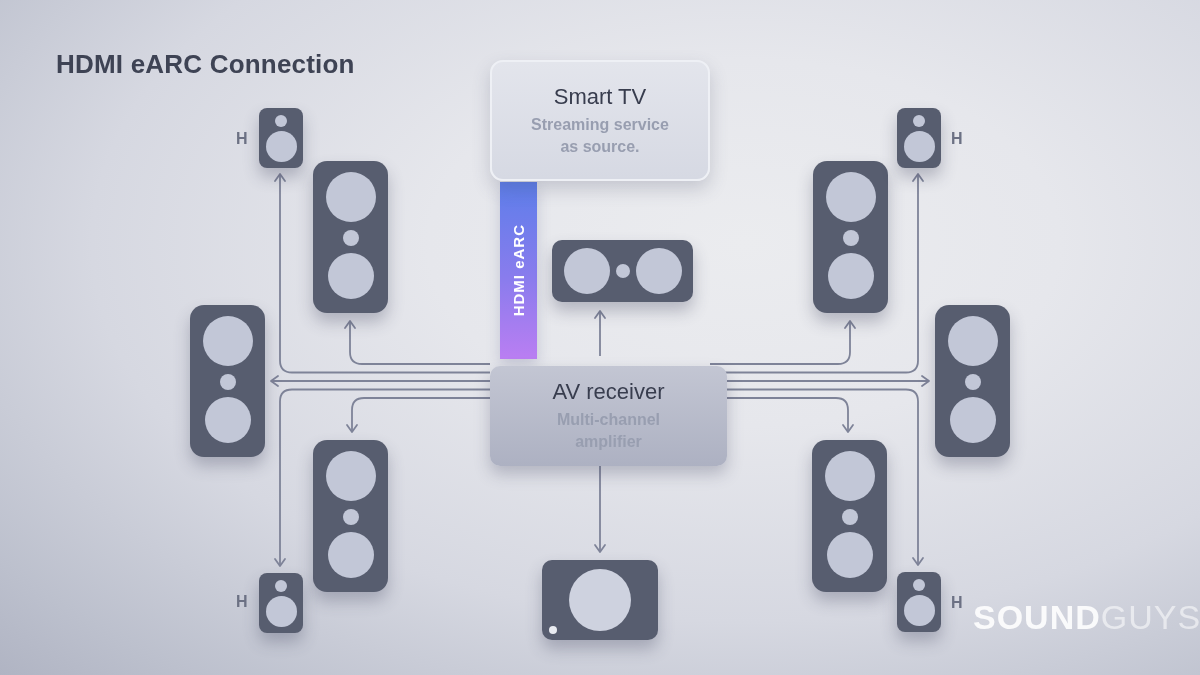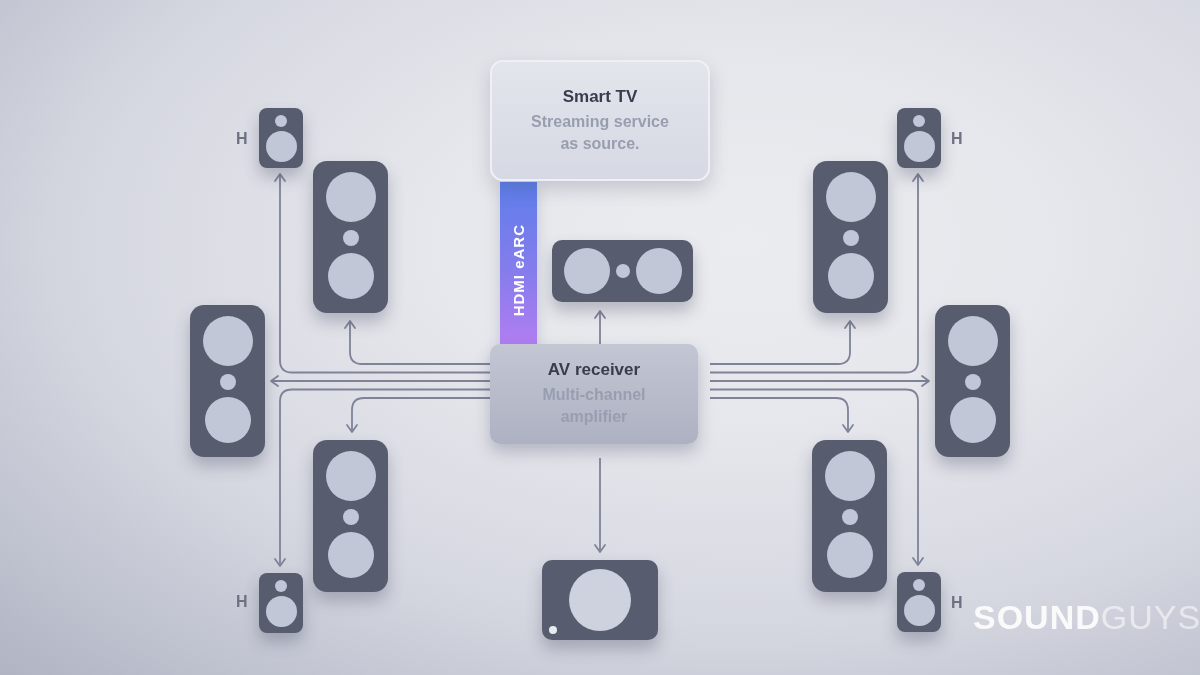--- a/index.html
+++ b/index.html
@@ -19,30 +19,30 @@
     background:linear-gradient(180deg,#5d7eea 0%,#8a7ced 55%,#ba7ef2 100%);
     display:flex;align-items:center;justify-content:center;
     box-shadow:0 6px 14px rgba(90,95,140,.25);
   }
   .earc-band span{
     writing-mode:vertical-rl;transform:rotate(180deg);
     color:#ffffff;font-weight:700;font-size:15px;letter-spacing:1px;white-space:nowrap;
   }
   
   .box{position:absolute;z-index:3;display:flex;flex-direction:column;align-items:center;justify-content:center;text-align:center;}
-  .box .box-title{font-size:17px;font-weight:700;color:#383d4e;margin-bottom:4px;}
+  .box .box-title{font-size:22px;font-weight:400;color:#383d4e;margin-bottom:4px;}
   .box .box-sub{font-size:16px;font-weight:700;color:#989eb0;line-height:1.35;white-space:pre-line;}
   .smart-tv{
     left:490px;top:60px;width:220px;height:121px;border-radius:13px;
     background:linear-gradient(180deg,#e3e5ec,#d6d9e3);
     border:2px solid #eef0f5;box-sizing:border-box;
     box-shadow:0 8px 18px rgba(70,75,100,.22);
   }
   .av{
-    left:490px;top:344px;width:208px;height:100px;border-radius:10px;
+    left:490px;top:366px;width:237px;height:100px;border-radius:10px;
     background:linear-gradient(180deg,#c3c6d3,#adb1c2);
     box-shadow:0 8px 16px rgba(60,65,92,.28);
   }
   
   .speaker{position:absolute;z-index:3;background:#575d6f;box-shadow:0 9px 16px rgba(58,62,88,.30);
     display:flex;flex-direction:column;align-items:center;}
   .circle{display:block;background:#c2c7d7;border-radius:50%;}
   .tower{width:75px;height:152px;border-radius:14px;padding-top:11px;box-sizing:border-box;}
   .tower .c-top{width:50px;height:50px;}
   .tower .c-mid{width:16px;height:16px;margin-top:8px;}
@@ -62,20 +62,21 @@
   
   .watermark{position:absolute;left:944px;top:598px;z-index:4;font-size:34px;letter-spacing:1px;white-space:nowrap;margin-left:29px;}
   .watermark .wm-bold{font-weight:700;color:rgba(255,255,255,.88);}
   .watermark .wm-light{font-weight:400;color:rgba(255,255,255,.55);}
 </style>
 </head>
 <body>
 
 <div class="stage">
 
+  <h1 class="page-title">HDMI eARC Connection</h1>
 
   <svg class="wires" width="1200" height="675" viewBox="0 0 1200 675">
     <defs>
       <marker id="ah" markerUnits="userSpaceOnUse" markerWidth="16" markerHeight="16" refX="9" refY="7" orient="auto">
         <path d="M2,2 L9,7 L2,12" fill="none" stroke="#7e8398" stroke-width="1.8" stroke-linecap="round" stroke-linejoin="round"></path>
       </marker>
     </defs>
     <g fill="none" stroke="#7e8398" stroke-width="1.8">
 
       <path d="M490,364 L362,364 Q350,364 350,352 L350,321" marker-end="url(#ah)"></path>

